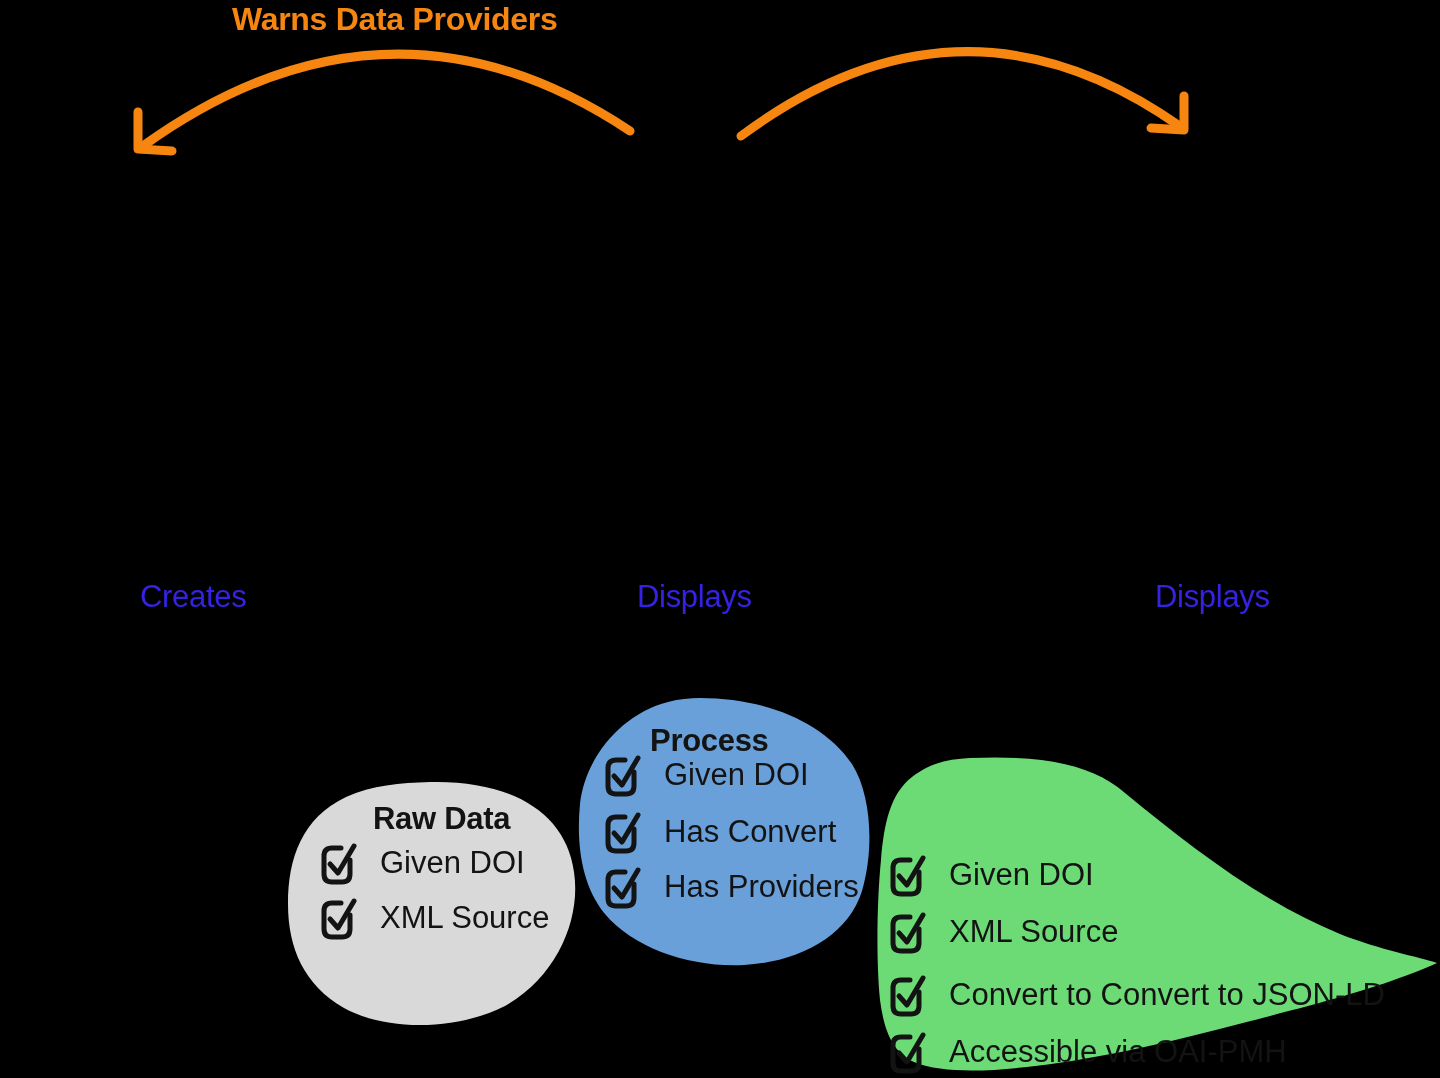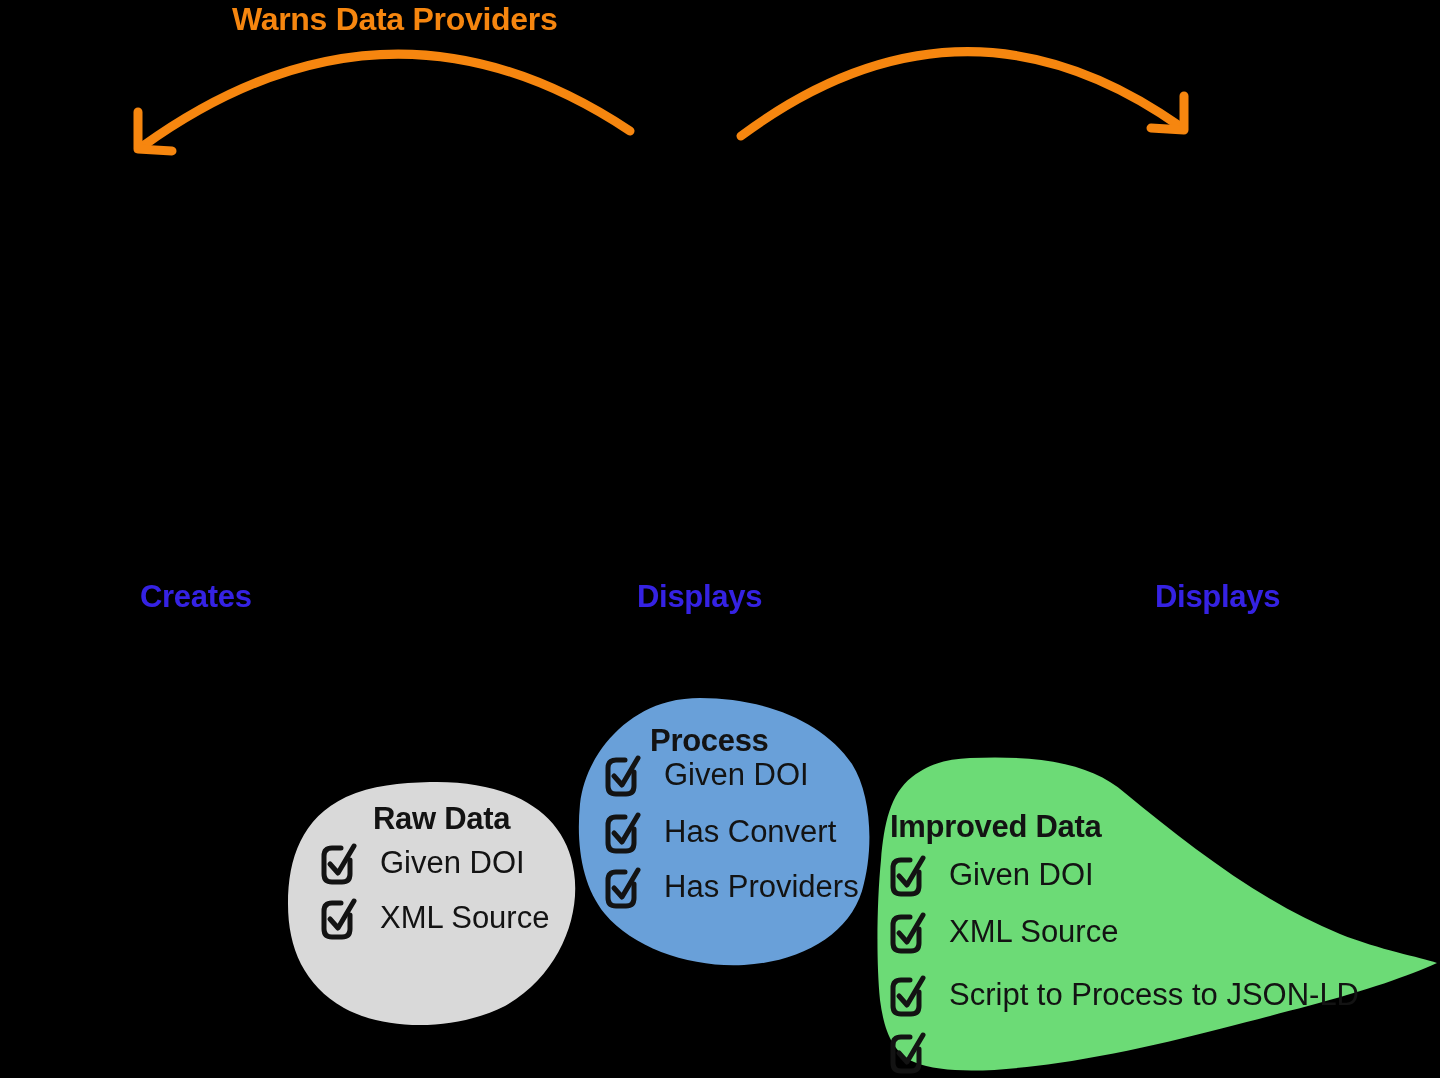--- a/index.html
+++ b/index.html
@@ -39,21 +39,21 @@
     stroke-linejoin:round;
   }
   .txt{position:absolute;white-space:nowrap;}
   .warns{
     color:var(--orange);
     font-size:32px;font-weight:700;
     letter-spacing:-0.3px;line-height:1.1;
   }
   .verb{
     color:var(--verb_blue);
-    font-size:31px;font-weight:700;
+    font-size:31px;font-weight:400;
     letter-spacing:-0.3px;line-height:1.1;
   }
   .blob-title{
     color:var(--ink);
     font-size:31px;font-weight:700;
     letter-spacing:-0.3px;line-height:1.1;margin-top:8px;
   }
   .row{
     position:absolute;
     display:flex;align-items:center;
@@ -149,38 +149,38 @@
       </svg>
     <span class="lbl">Has Convert</span>
   </div>
   <div class="row" style="left:602px;top:862px">
     <svg class="cbicon">
         <use href="#cbx"></use>
       </svg>
     <span class="lbl">Has Providers</span>
   </div>
 
-  <div class="txt blob-title" style="left:890px;top:802px">Improved Data</div>
   <div class="row" style="left:887px;top:850px">
     <svg class="cbicon">
         <use href="#cbx"></use>
       </svg>
     <span class="lbl">Given DOI</span>
   </div>
   <div class="row" style="left:887px;top:907px">
     <svg class="cbicon">
         <use href="#cbx"></use>
       </svg>
     <span class="lbl">XML Source</span>
   </div>
   <div class="row" style="left:887px;top:970px">
     <svg class="cbicon">
         <use href="#cbx"></use>
       </svg>
-    <span class="lbl">Script to Process to JSON-LD</span>
+    <span class="lbl">Convert to Convert to JSON-LD</span>
   </div>
   <div class="row" style="left:887px;top:1027px">
     <svg class="cbicon">
         <use href="#cbx"></use>
       </svg>
+    <span class="lbl">Accessible via OAI-PMH</span>
   </div>
 
 </div>
 
 </body></html>

